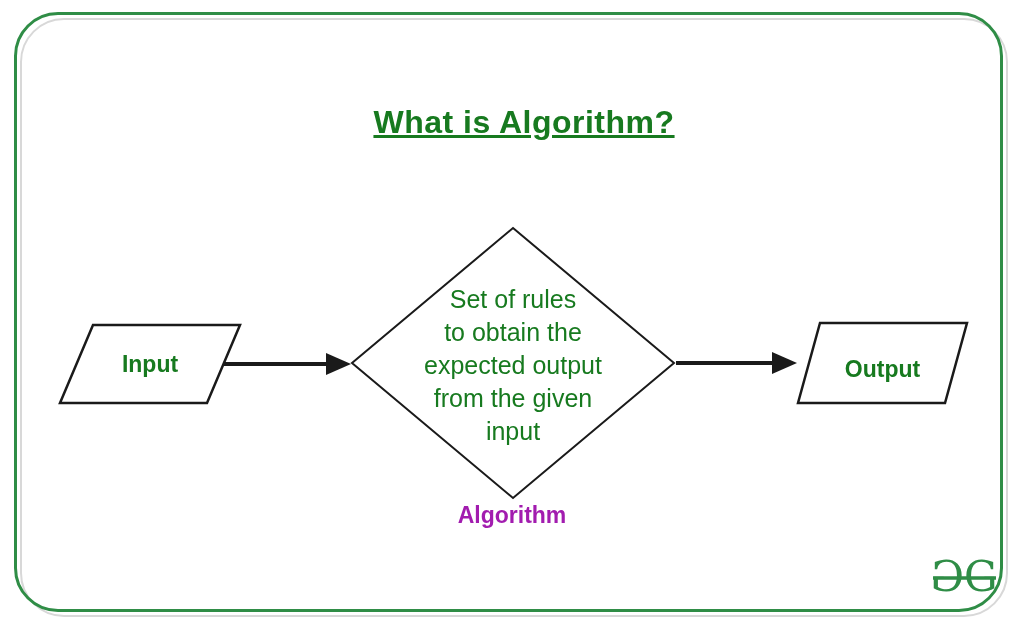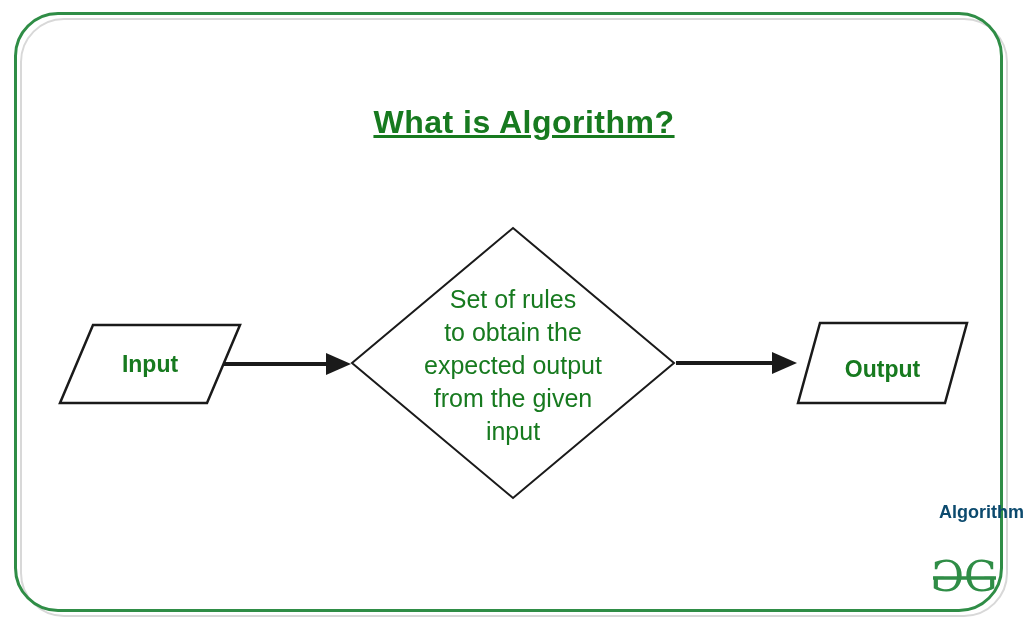--- a/index.html
+++ b/index.html
@@ -70,24 +70,24 @@
     text-align: center;
     color: #177a1f;
     font-size: 25px;
     line-height: 33px;
     white-space: pre-line;
   }
   .algorithm-label {
     position: absolute;
     left: 0; top: 502px;
     width: 100%;
-    text-align: right;
-    color: #0c4a6e;
+    text-align: center;
+    color: #a21caf;
     font-weight: bold;
-    font-size: 18px;
+    font-size: 23px;
   }
   .logo-svg {
     position: absolute;
     left: 0; top: 0;
     width: 1024px; height: 631px;
   }
   .logo-glyph {
     font-family: "DejaVu Serif", serif;
     font-size: 42px;
     fill: #2f8d46;

